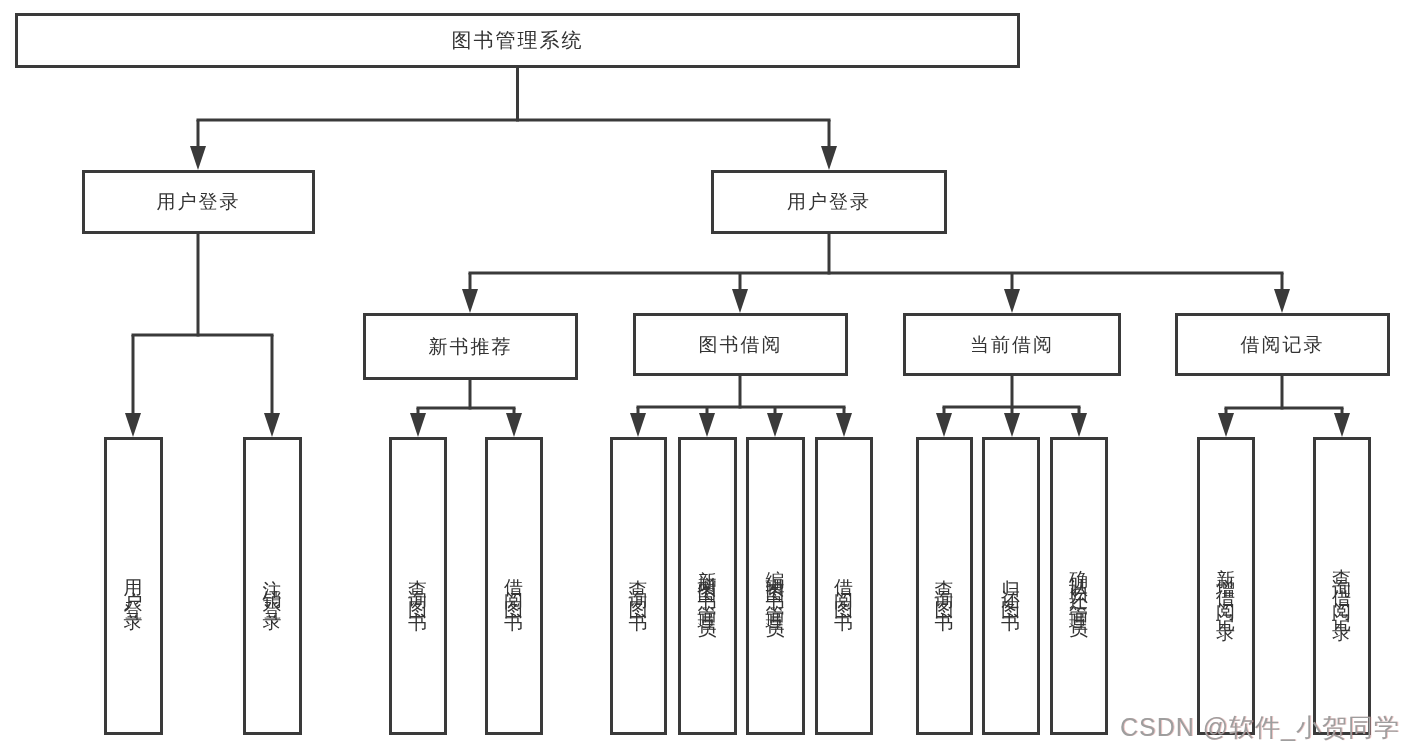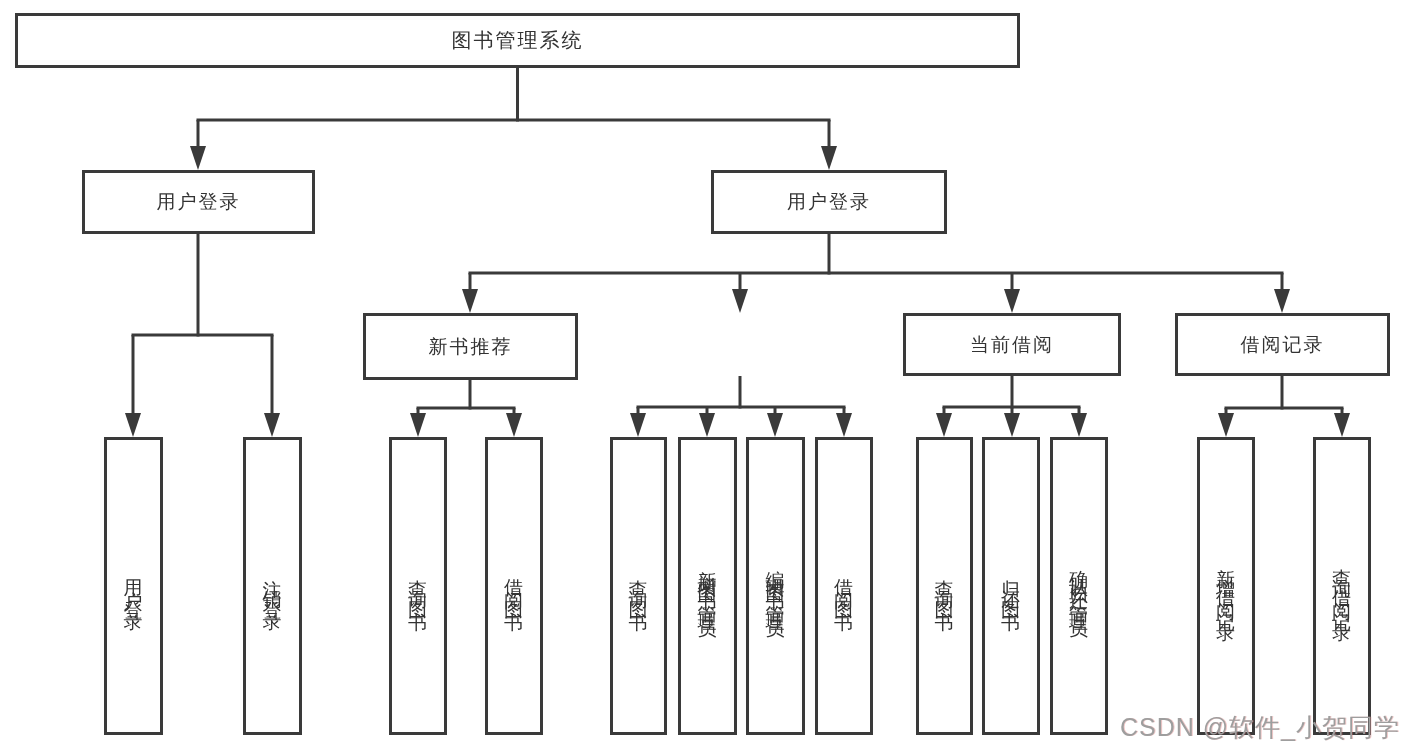--- a/index.html
+++ b/index.html
@@ -161,20 +161,23 @@
   <div class="box" style="left:82px; top:170px; width:233px; height:64px;">
     <span class="h-label">用户登录</span>
   </div>
   <div class="box" style="left:711px; top:170px; width:236px; height:64px;">
     <span class="h-label">用户登录</span>
   </div>
 
   <div class="box" style="left:363px; top:313px; width:215px; height:67px;">
     <span class="h-label">新书推荐</span>
   </div>
+  <div class="box" style="left:633px; top:313px; width:215px; height:63px;">
+    <span class="h-label">图书借阅</span>
+  </div>
   <div class="box" style="left:903px; top:313px; width:218px; height:63px;">
     <span class="h-label">当前借阅</span>
   </div>
   <div class="box" style="left:1175px; top:313px; width:215px; height:63px;">
     <span class="h-label">借阅记录</span>
   </div>
 
   <div class="box" style="left:104px; top:437px; width:59px; height:298px;">
     <span class="v-label">用户登录</span>
   </div>

